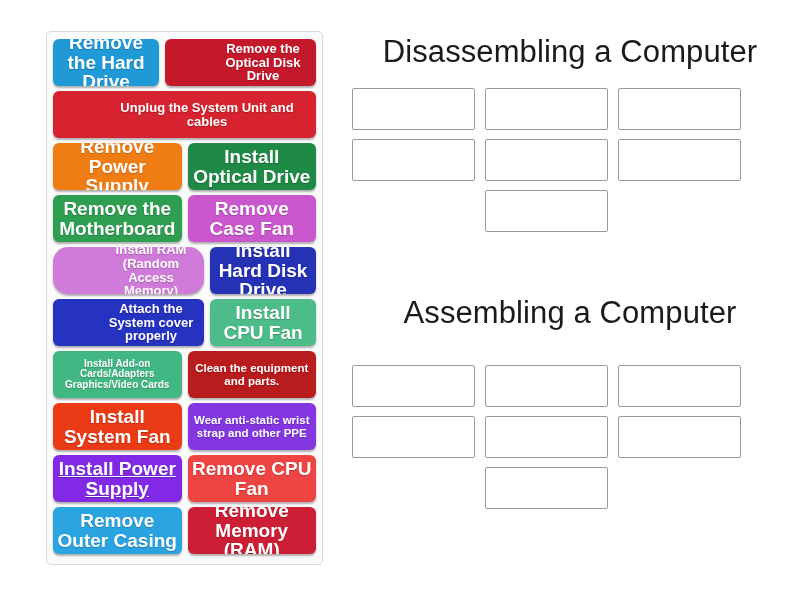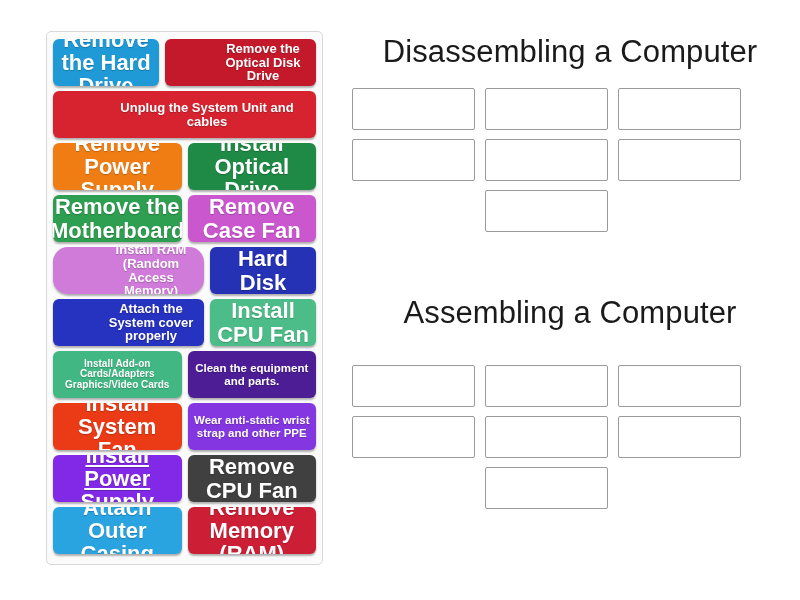--- a/index.html
+++ b/index.html
@@ -53,21 +53,21 @@
     font-weight: bold;
     line-height: 1.05;
     padding: 2px 3px;
     box-shadow: 0 2px 2px rgba(0,0,0,0.30);
     text-shadow: 0 1px 1px rgba(0,0,0,0.22);
     cursor: pointer;
     user-select: none;
     overflow: hidden;
   }
 
-  .fs-lg  { font-size: 22px; align-items: center; }
+  .fs-lg  { font-size: 19px; align-items: center; }
   .fs-md  { font-size: 13px; padding-left: 48px; }
   .fs-sm  { font-size: 11.5px; }
   .fs-xs  { font-size: 10px; }
 
   
   #right-panel {
     position: absolute;
     left: 340px;
     top: 0;
     width: 460px;
@@ -163,43 +163,43 @@
           <span>Attach the System cover properly</span>
         </div>
         <div class="tile fs-lg" style="background: rgb(76, 189, 136);">
           <span>Install CPU Fan</span>
         </div>
       </div>
       <div class="tile-row">
         <div class="tile fs-xs" style="background: rgb(65, 183, 131);">
           <span>Install Add-on Cards/Adapters Graphics/Video Cards</span>
         </div>
-        <div class="tile fs-sm" style="background: #4c1d95;">
+        <div class="tile fs-sm" style="background: #b91c1c;">
           <span>Clean the equipment and parts.</span>
         </div>
       </div>
       <div class="tile-row">
         <div class="tile fs-lg" style="background: rgb(234, 58, 22);">
           <span>Install System Fan</span>
         </div>
         <div class="tile fs-sm" style="background: rgb(132, 54, 224);">
           <span>Wear anti-static wrist strap and other PPE</span>
         </div>
       </div>
       <div class="tile-row">
         <div class="tile fs-lg" style="background: rgb(130, 41, 232); text-decoration: underline;">
           <span>Install Power Supply</span>
         </div>
-        <div class="tile fs-lg" style="background: #404040;">
+        <div class="tile fs-lg" style="background: #ef4444;">
           <span>Remove CPU Fan</span>
         </div>
       </div>
       <div class="tile-row">
         <div class="tile fs-lg" style="background: rgb(42, 164, 224);">
-          <span>Attach Outer Casing</span>
+          <span>Remove Outer Casing</span>
         </div>
         <div class="tile fs-lg" style="background: rgb(204, 31, 53);">
           <span>Remove Memory (RAM)</span>
         </div>
       </div>
     </div>
 
   <div id="right-panel">
 
     <div class="group-heading" id="heading-disassembling">Disassembling a Computer</div>

